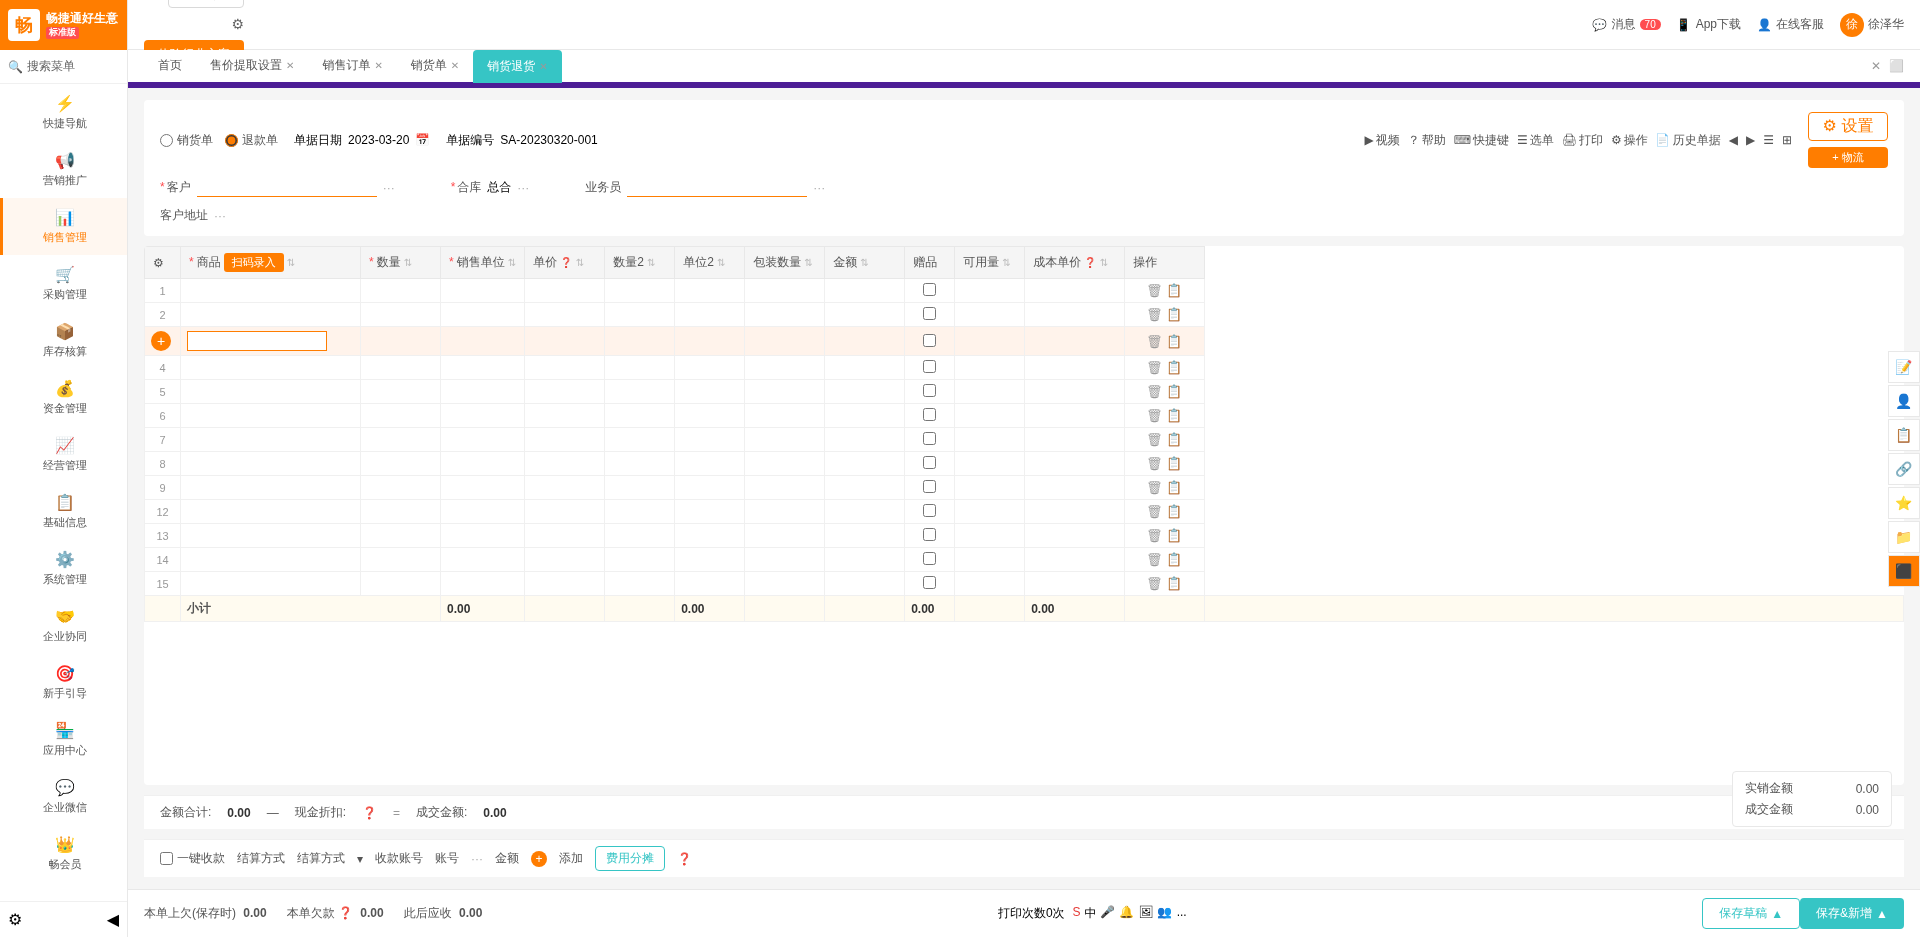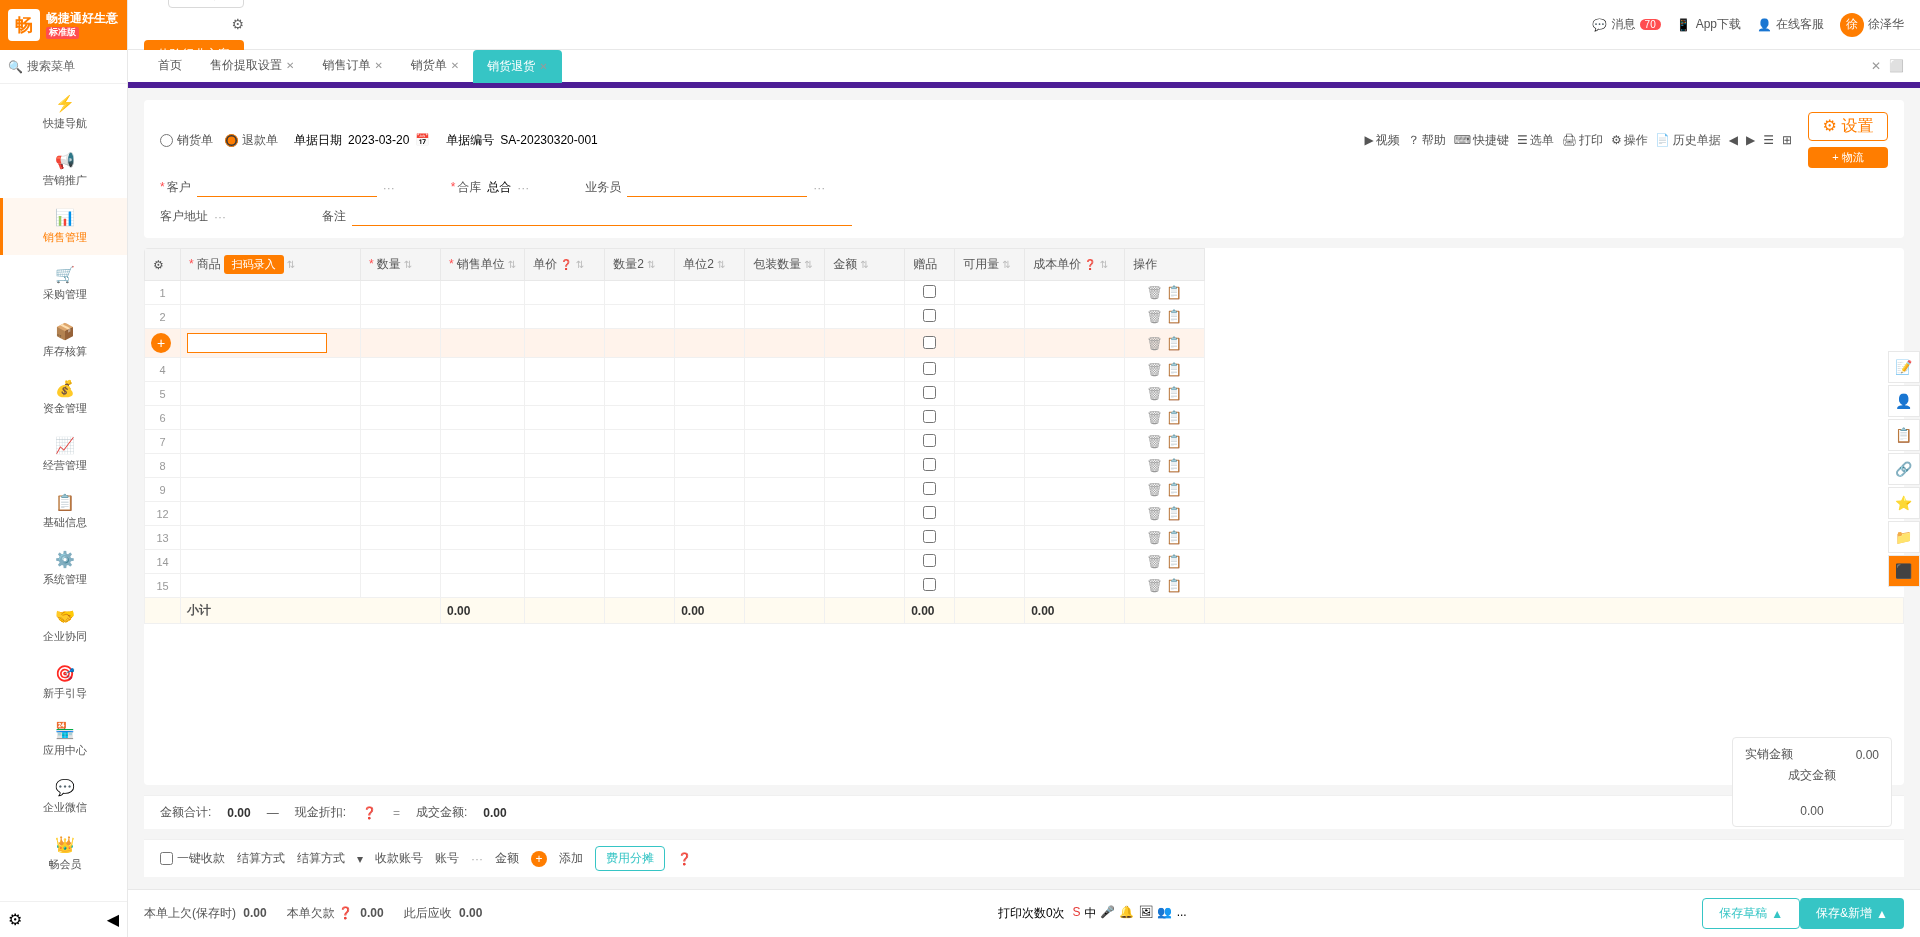--- a/index.html
+++ b/index.html
@@ -97,21 +97,21 @@
     .footer { background: #fff; padding: 8px 16px; display: flex; align-items: center; justify-content: space-between; border-top: 1px solid #e8e8e8; }
     .footer-left { display: flex; gap: 20px; font-size: 12px; color: #555; }
     .footer-center { display: flex; align-items: center; gap: 8px; }
     .footer-right { display: flex; gap: 0; }
     .btn-save { background: #fff; border: 1px solid #36c5c5; color: #36c5c5; border-radius: 4px; padding: 6px 16px; cursor: pointer; font-size: 12px; display: flex; align-items: center; gap: 4px; }
     .btn-save-new { background: #36c5c5; color: #fff; border: none; border-radius: 4px; padding: 6px 16px; cursor: pointer; font-size: 12px; display: flex; align-items: center; gap: 4px; }
 
     
     .right-summary { position: absolute; right: 28px; bottom: 110px; background: #fff; border: 1px solid #e8e8e8; border-radius: 4px; padding: 8px 12px; min-width: 160px; }
     .right-summary-row { display: flex; justify-content: space-between; align-items: center; gap: 20px; font-size: 12px; color: #555; margin-bottom: 4px; }
-    .right-summary-row:last-child { margin-bottom: 0; flex-direction: column; }
+    .right-summary-row:last-child { margin-bottom: 0; }
 
     
     .right-side-icons { position: fixed; right: 0; top: 50%; transform: translateY(-50%); display: flex; flex-direction: column; gap: 2px; }
     .side-icon { background: #fff; border: 1px solid #e8e8e8; width: 32px; height: 32px; display: flex; align-items: center; justify-content: center; cursor: pointer; color: #666; font-size: 14px; }
     .info-block { display: flex; align-items: center; gap: 6px; }
     .calendar-icon { color: #36c5c5; cursor: pointer; }
     .toolbar-action-item { display: flex; align-items: center; gap: 3px; cursor: pointer; color: #555; font-size: 11px; }
     .header-actions { display: flex; flex-direction: column; gap: 6px; min-width: 80px; }
   </style>
 </head>
@@ -337,24 +337,20 @@
           <input class="form-input" style="min-width: 180px;">
           <span class="form-dots">···</span>
         </div>
       </div>
 
       <div class="form-row">
         <div class="info-block">
           <span class="form-label">客户地址</span>
           <span class="form-dots">···</span>
         </div>
-        <div class="info-block" style="margin-left:80px;">
-          <span class="form-label">备注</span>
-          <input class="form-input" style="min-width: 500px;">
-        </div>
       </div>
     </div>
 
     <div class="table-section">
       <div class="table-container">
         <table>
           <thead>
             <tr>
               <th style="width:36px;">
                 <span>⚙</span>

